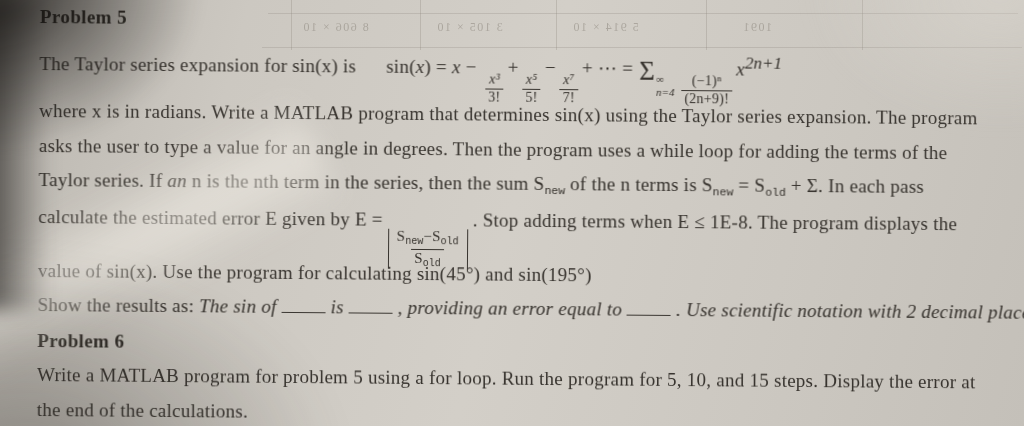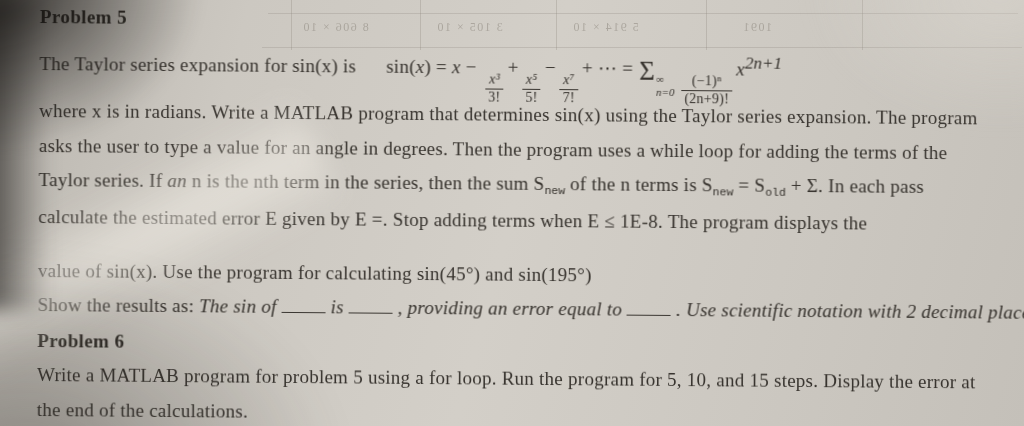--- a/index.html
+++ b/index.html
@@ -108,34 +108,39 @@
           <span class="num it">x³</span>
           <span class="den">3!</span>
         </span><span>+</span><span class="frac">
           <span class="num it">x⁵</span>
           <span class="den">5!</span>
         </span><span>−</span><span class="frac">
           <span class="num it">x⁷</span>
           <span class="den">7!</span>
         </span><span>+ ⋯ =</span><span class="sigma">Σ</span><span class="siglim">
           <span>∞</span>
-          <span class="it">n=0</span>
+          <span class="it">n=4</span>
         </span><span class="frac">
           <span class="num">(−1)ⁿ</span>
           <span class="den">(2n+9)!</span>
         </span><span class="it">x</span><sup class="e it">2n+1</sup></span>
   </div>
 
   <div class="line" style="top:100px;">where x is in radians. Write a MATLAB program that determines sin(x) using the Taylor series expansion. The program</div>
 
   <div class="line" style="top:135px;">asks the user to type a value for an angle in degrees. Then the program uses a while loop for adding the terms of the</div>
 
   <div class="line" style="top:169px;"><span>Taylor series. If </span><span class="it">an</span><span> n is the nth term in the series, then the sum S</span><sub class="s">new</sub><span> of the n terms is S</span><sub class="s">new</sub><span> = S</span><sub class="s">old</sub><span> + Σ. In each pass</span></div>
 
-  <div class="line" style="top:206px;"><span>calculate the estimated error E given by E =</span><span>. Stop adding terms when E ≤ 1E-8. The program displays the</span></div>
+  <div class="line" style="top:206px;"><span>calculate the estimated error E given by E =</span><span class="absgrp">
+        <span class="frac">
+          <span class="num"><span>S</span><sub class="s">new</sub><span>−S</span><sub class="s">old</sub></span>
+          <span class="den"><span>S</span><sub class="s">old</sub></span>
+        </span>
+      </span><span>. Stop adding terms when E ≤ 1E-8. The program displays the</span></div>
 
   <div class="line" style="top:260px;">value of sin(x). Use the program for calculating sin(45°) and sin(195°)</div>
 
   <div class="line" style="top:294px;"><span>Show the results as: </span><span class="it">The sin of</span><span class="blank"></span><span class="it">is</span><span class="blank"></span><span class="it">, providing an error equal to</span><span class="blank"></span><span class="it">. Use scientific notation with 2 decimal places.</span></div>
 
   <div class="line heading" style="top:330px;">Problem 6</div>
 
   <div class="line" style="top:364px;">Write a MATLAB program for problem 5 using a for loop. Run the program for 5, 10, and 15 steps. Display the error at</div>
 
   <div class="line" style="top:399px;">the end of the calculations.</div>

